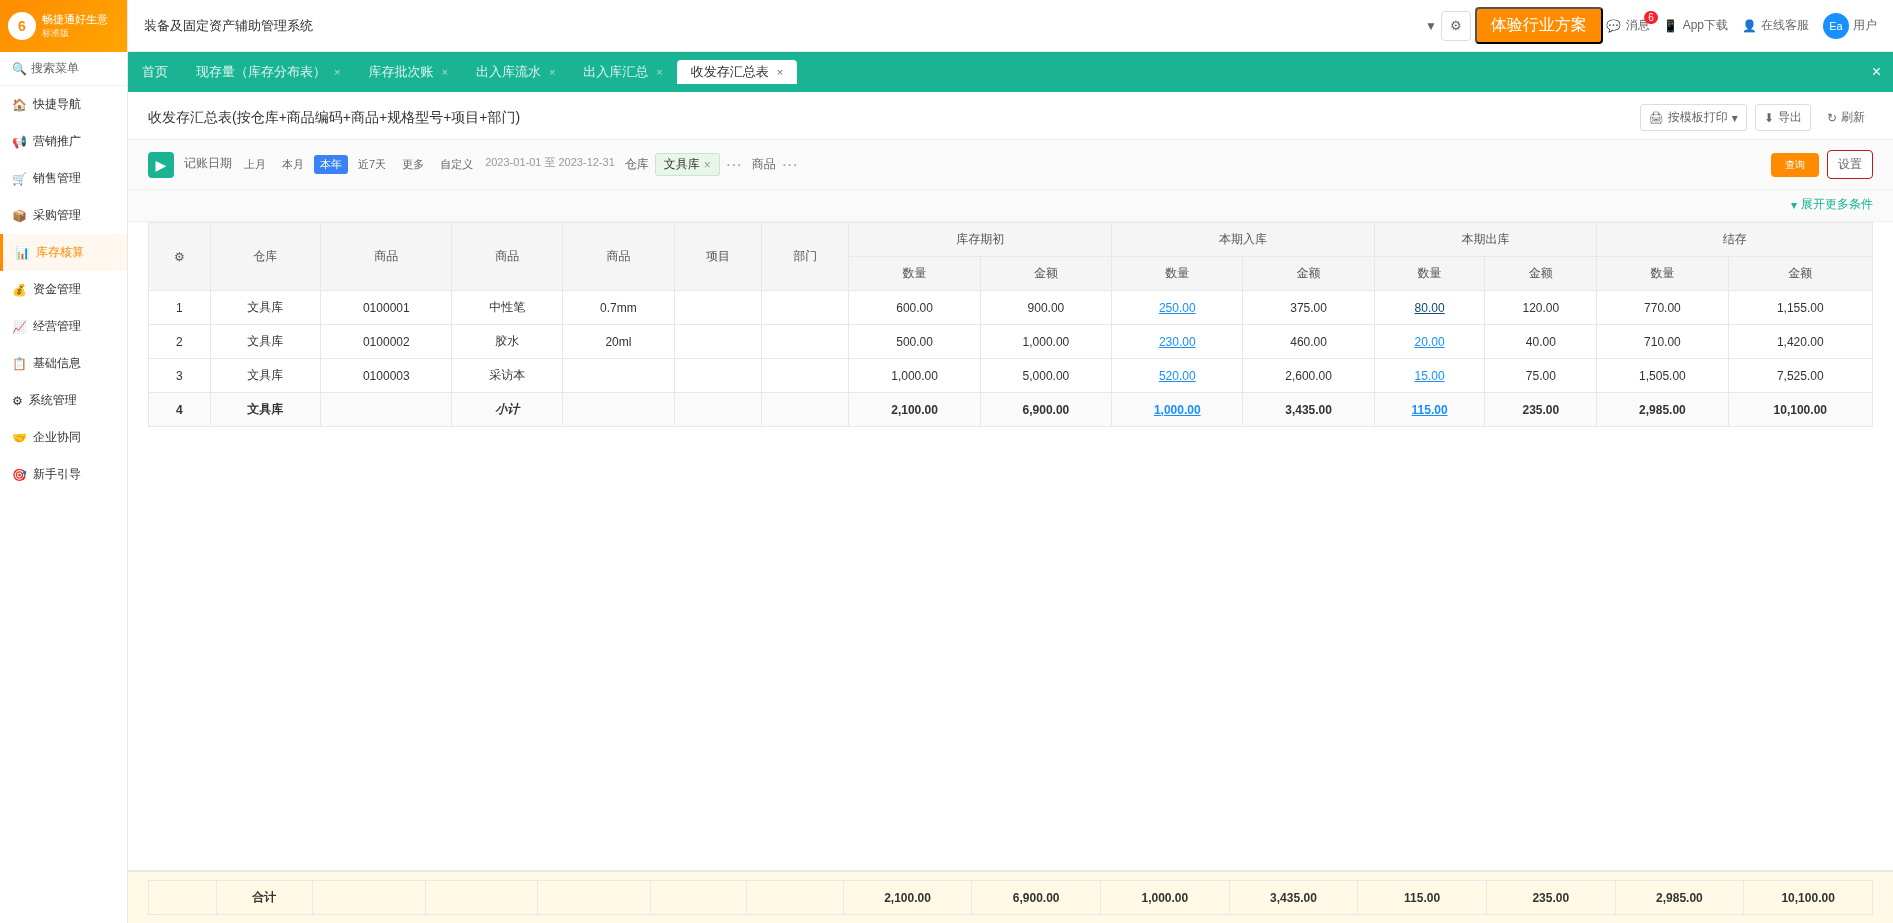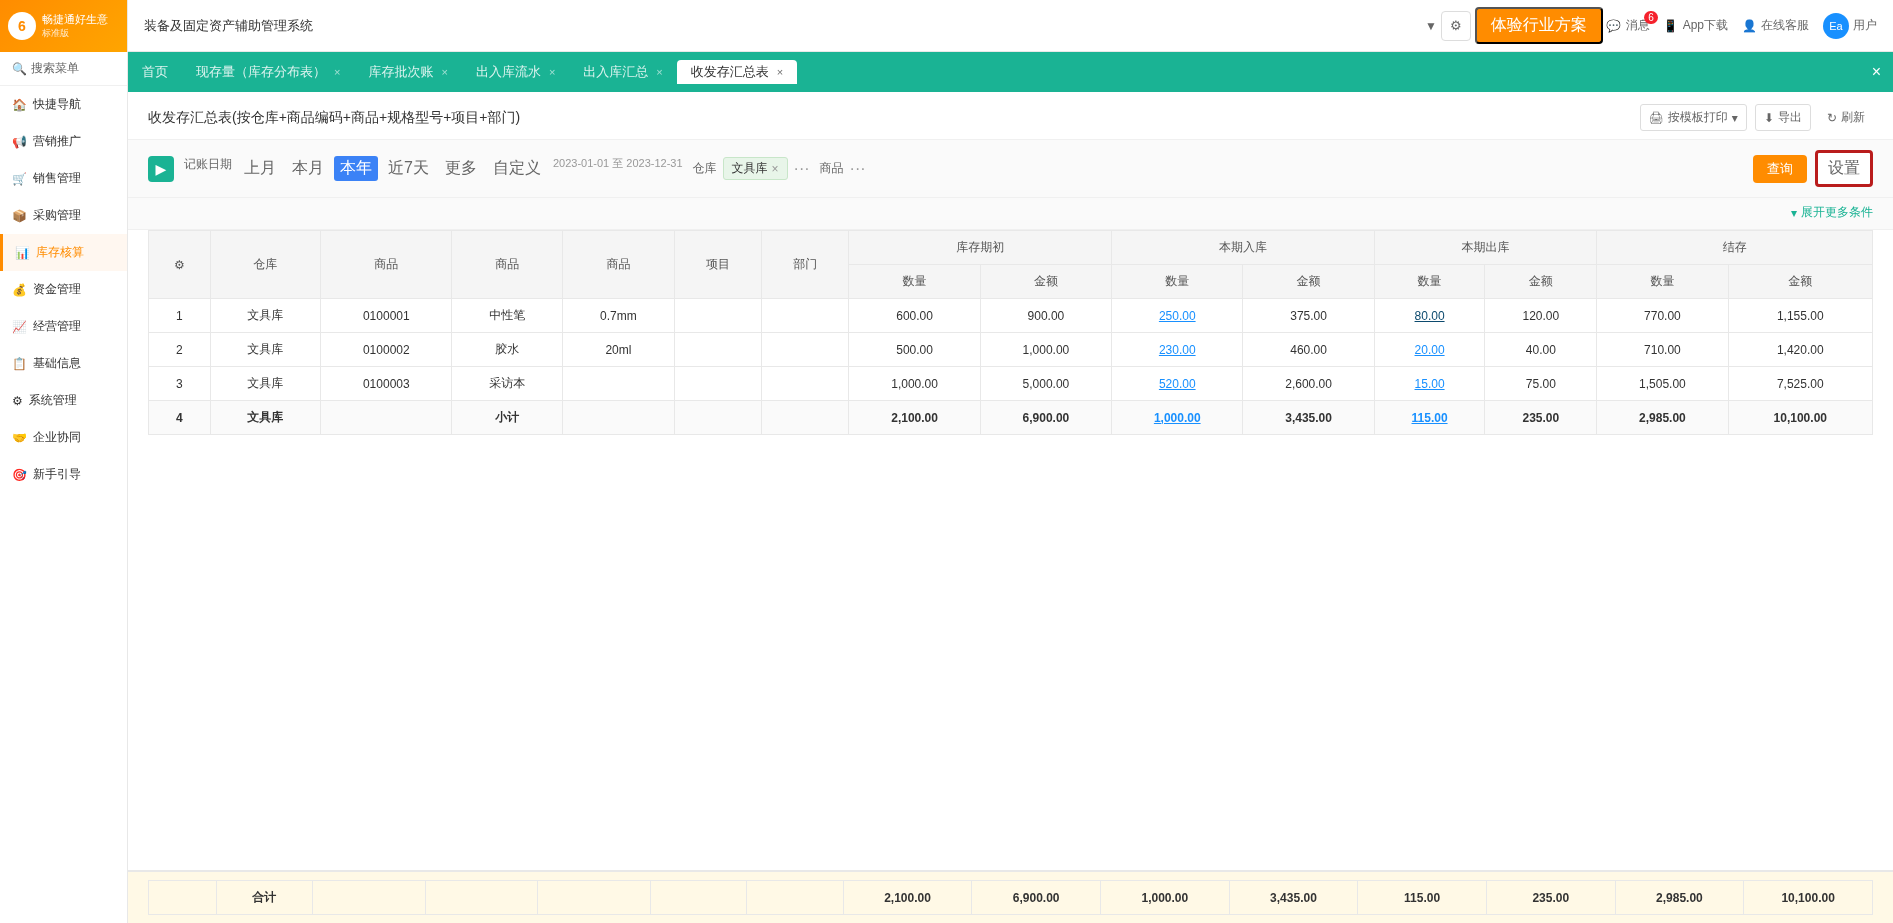--- a/index.html
+++ b/index.html
@@ -38,29 +38,29 @@
 
     
     .content { flex: 1; overflow-y: auto; background: white; padding: 0; display: flex; flex-direction: column; }
 
     
     .filter-bar { padding: 10px 20px; background: #fafafa; border-bottom: 1px solid #f0f0f0; display: flex; align-items: center; flex-wrap: wrap; gap: 10px; position: relative; }
     .filter-expand-btn { width: 26px; height: 26px; background: #1ab394; color: white; border: none; border-radius: 4px; display: flex; align-items: center; justify-content: center; cursor: pointer; font-size: 14px; flex-shrink: 0; }
     .filter-group { display: flex; align-items: flex-start; gap: 6px; }
     .filter-label { color: #666; font-size: 12px; }
     .filter-date-options { display: flex; gap: 4px; }
-    .filter-date-btn { padding: 2px 6px; font-size: 16px; color: #666; cursor: pointer; border-radius: 2px; }
+    .filter-date-btn { padding: 2px 6px; font-size: 11px; color: #666; cursor: pointer; border-radius: 2px; }
     .filter-date-btn.active { background: #3b82f6; color: white; border-radius: 3px; }
     .filter-date-range { color: #999; font-size: 11px; }
     .filter-select-group { display: flex; align-items: center; gap: 6px; }
     .filter-warehouse-tag { background: #e8f5e9; border: 1px solid #c8e6c9; color: #333; padding: 2px 8px; border-radius: 3px; font-size: 12px; display: flex; align-items: center; gap: 4px; }
     .tag-close { color: #999; cursor: pointer; font-size: 12px; }
     .filter-dots { color: #999; cursor: pointer; font-size: 16px; }
-    .btn-query { background: #ff8c00; color: white; border: none; padding: 5px 14px; border-radius: 4px; cursor: pointer; font-size: 13px; }
-    .btn-settings-small { background: white; border: 3px solid #b91c1c; color: #666; padding: 5px 10px; border-radius: 4px; cursor: pointer; font-size: 16px; }
+    .btn-query { background: #ff8c00; color: white; border: none; padding: 5px 14px; border-radius: 4px; cursor: pointer; font-size: 10px; }
+    .btn-settings-small { background: white; border: 1px solid #b91c1c; color: #666; padding: 5px 10px; border-radius: 4px; cursor: pointer; font-size: 12px; }
     .btn-export { display: flex; align-items: center; gap: 4px; color: #666; font-size: 12px; cursor: pointer; padding: 4px 8px; border: 1px solid #ddd; border-radius: 3px; }
     .btn-refresh { display: flex; align-items: center; gap: 4px; color: #666; font-size: 12px; cursor: pointer; padding: 4px 8px; }
 
     
     .table-container { flex: 1; overflow-x: auto; padding: 0 20px; }
     table { width: 100%; border-collapse: collapse; font-size: 12px; }
     thead tr { background: #f5f5f5; }
     th { padding: 8px 10px; text-align: center; color: #555; font-weight: 500; border: 1px solid #e8e8e8; white-space: nowrap; }
     td { padding: 8px 10px; text-align: center; color: #333; border: 1px solid #e8e8e8; white-space: nowrap; }
     .row-subtotal td { font-weight: bold; background: #fafafa; }
@@ -345,21 +345,21 @@
     <td>2,600.00</td>
     <td style="text-decoration:underline;color:#1890ff;cursor:pointer;">15.00</td>
     <td>75.00</td>
     <td>1,505.00</td>
     <td>7,525.00</td>
   </tr>
             <tr class="row-subtotal">
   <td style="font-weight:bold;">4</td>
   <td style="font-weight:bold;">文具库</td>
   <td></td>
-  <td style="font-weight:bold;">小计</td>
+  <td style="font-weight:bold;font-style:italic;">小计</td>
   <td></td>
   <td></td>
   <td></td>
   <td style="font-weight:bold;">2,100.00</td>
   <td style="font-weight:bold;">6,900.00</td>
   <td style="text-decoration:underline;color:#1890ff;cursor:pointer;font-weight:bold;">1,000.00</td>
   <td style="font-weight:bold;">3,435.00</td>
   <td style="text-decoration:underline;color:#1890ff;cursor:pointer;font-weight:bold;">115.00</td>
   <td style="font-weight:bold;">235.00</td>
   <td style="font-weight:bold;">2,985.00</td>

